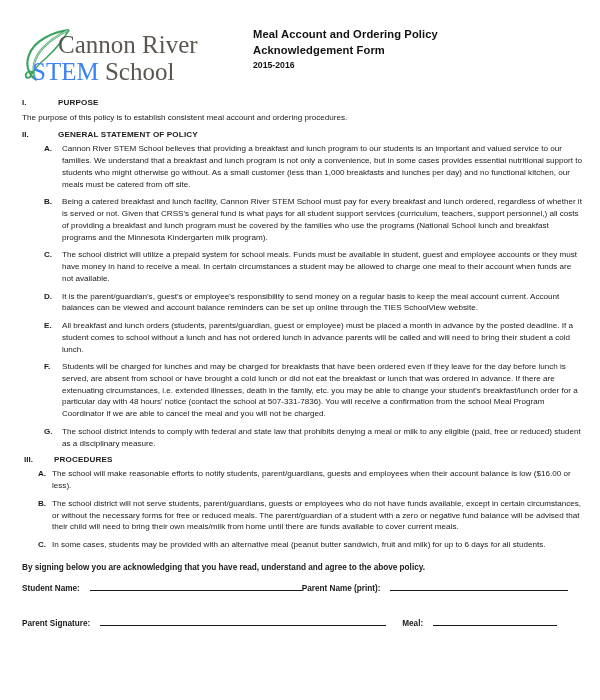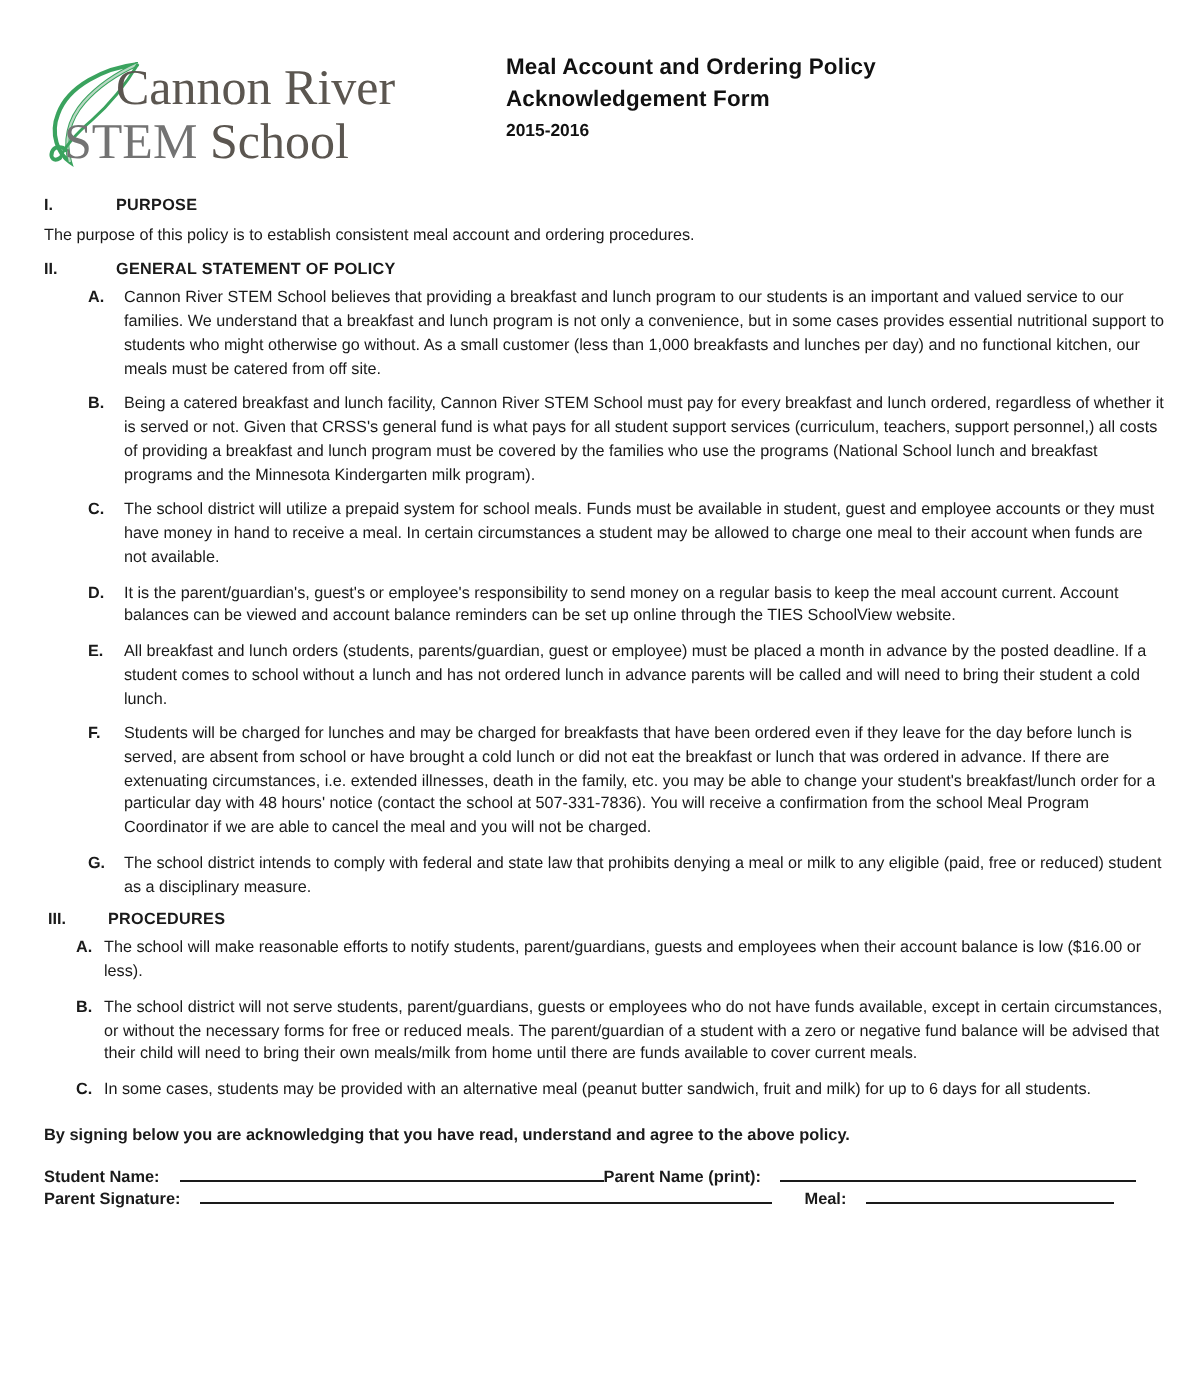--- a/index.html
+++ b/index.html
@@ -23,21 +23,21 @@
   
   .header {
     display: flex;
     align-items: flex-start;
     justify-content: flex-start;
     height: 68px;
     margin-bottom: 8px;
   }
   .logo-block {
     display: flex;
-    align-items: flex-end;
+    align-items: center;
     width: 235px;
     flex: 0 0 235px;
     position: relative;
     padding-top: 4px;
   }
   .leaf-icon {
     width: 52px; height: 56px;
     flex: 0 0 52px;
     margin-left: 4px;
     margin-top: -2px;
@@ -56,21 +56,21 @@
     white-space: nowrap;
   }
   .logo-line2 {
     font-family: "Liberation Serif", serif;
     font-size: 25px;
     line-height: 1.05;
     margin-top: 2px;
     margin-left: -26px;
     white-space: nowrap;
   }
-  .logo-stem { color: #737373; font-family: Liberation Serif, serif; }
+  .logo-stem { color: #3b82f6; font-family: Liberation Serif, serif; }
   .logo-school { color: #5b5650; }
 
   .title-block {
     flex: 1 1 auto;
     text-align: left;
     padding-top: 5px;
     padding-right: 18px;
   }
   .title-l1, .title-l2 {
     font-size: 11.2px;
@@ -135,21 +135,21 @@
   }
 
   .sig-row {
     display: flex;
     align-items: baseline;
     font-size: 8.2px;
     font-weight: bold;
     margin-left: 4px;
     white-space: nowrap;
   }
-  .sig-row.second { }
+  .sig-row.second { margin-top: 24px; }
   .sig-label { font-weight: bold; text-align: center; }
   .rule {
     border-bottom: 1px solid #1a1a1a;
     display: inline-block;
     height: 9px;
     margin: 0 0px;
   }
   .rule.r1 { width: 212px; }
   .rule.r2 { width: 178px; }
   .rule.r3 { width: 286px; }

